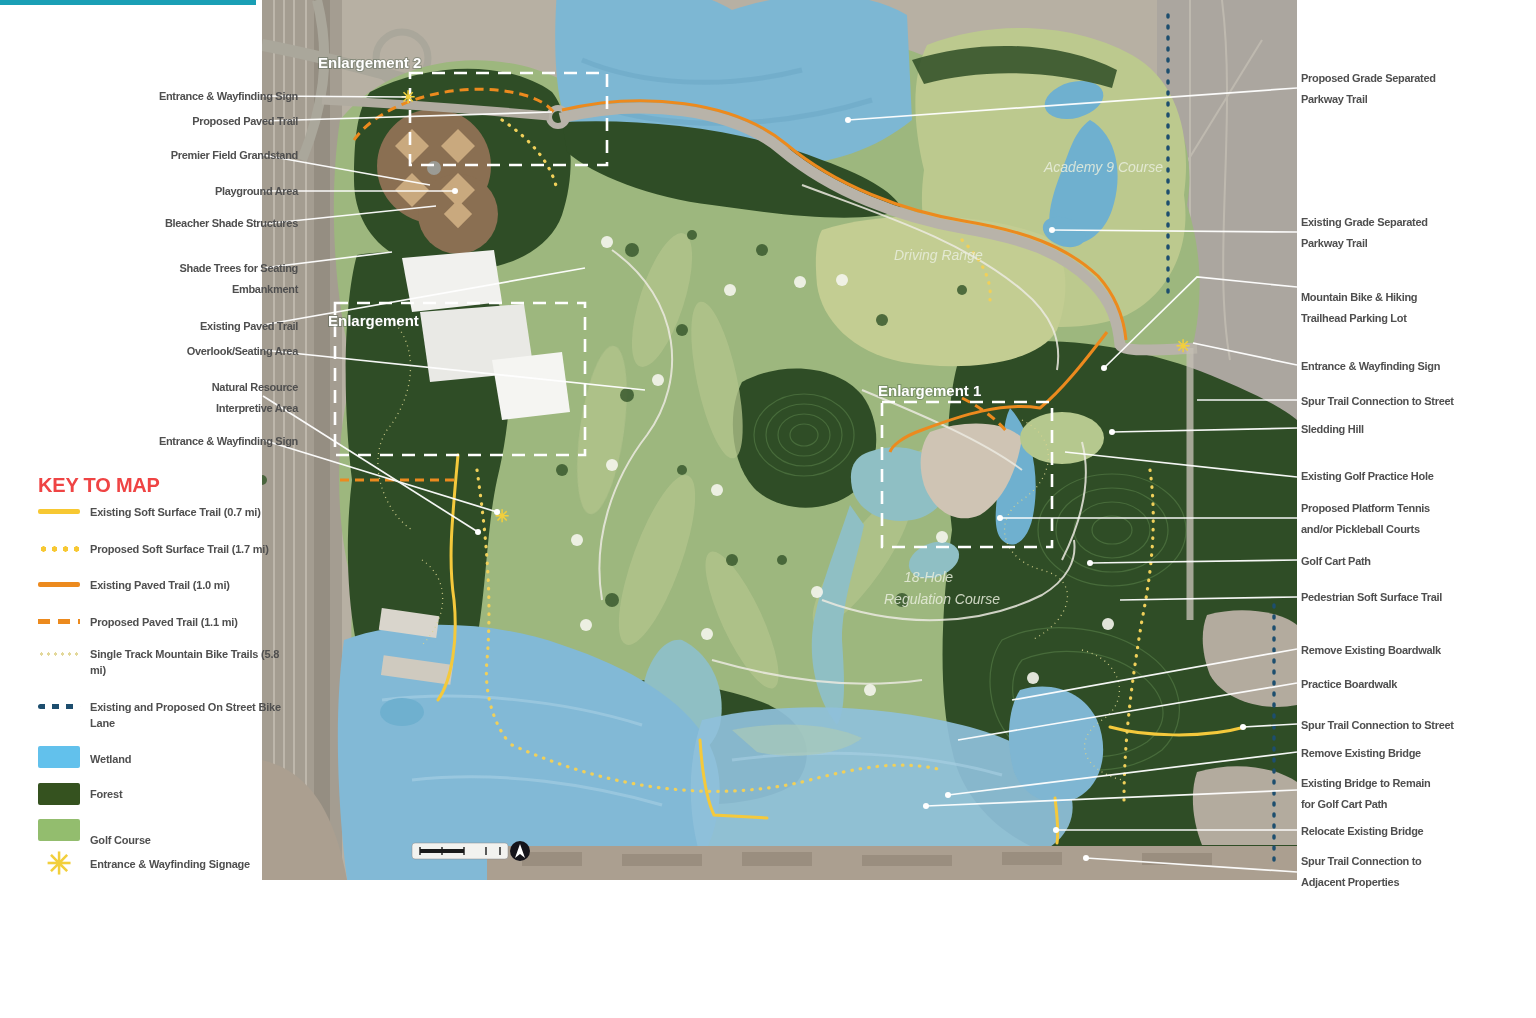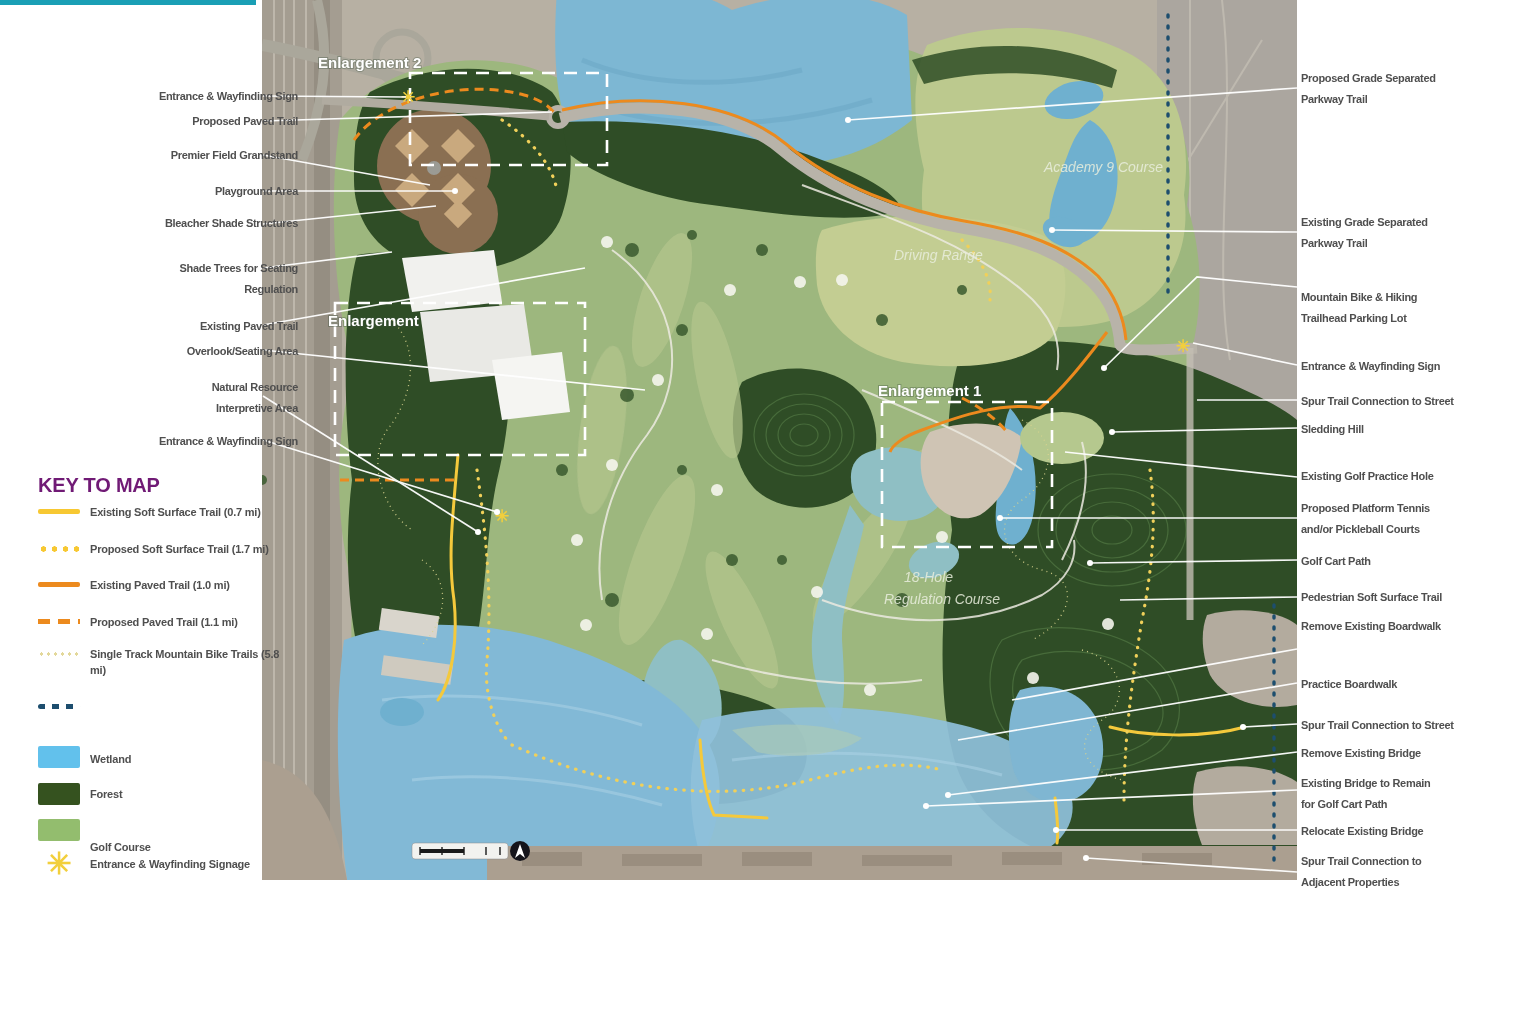--- a/index.html
+++ b/index.html
@@ -14,21 +14,21 @@
   #leaders{position:absolute;left:0;top:0;width:1536px;height:880px;pointer-events:none;}
 
   
   .lbl{position:absolute;color:#4f4f4f;font-weight:600;font-size:11px;line-height:21px;letter-spacing:-.3px;}
   .lbl .ln{white-space:nowrap;}
   #left-labels .lbl{right:1278px;text-align:right;width:250px;}
   #right-labels .lbl{left:1301px;text-align:left;width:235px;overflow:hidden;}
 
   
   #key{position:absolute;left:38px;top:474px;width:250px;}
-  #key-title{color:#701a75;font-size:20px;font-weight:700;letter-spacing:-.2px;margin:0 0 10px 0;}
+  #key-title{color:#ef4444;font-size:20px;font-weight:700;letter-spacing:-.2px;margin:0 0 10px 0;}
   .key-item{position:absolute;left:0;display:flex;align-items:flex-start;}
   .key-sym{width:42px;flex:0 0 42px;margin-right:10px;position:relative;}
   .key-lab{color:#4f4f4f;font-size:11px;font-weight:600;line-height:16px;letter-spacing:-.2px;}
   .sym-line{height:5px;border-radius:2px;margin-top:5px;}
   .s-yellow-solid{background:#f7c832;}
   .s-yellow-dot{height:6px;background-image:radial-gradient(circle,#f7c832 2.6px,rgba(0,0,0,0) 2.8px);background-size:11px 6px;background-repeat:repeat-x;}
   .s-orange-solid{background:#ec8a1e;}
   .s-orange-dash{height:5px;background-image:repeating-linear-gradient(90deg,#ec8a1e 0 12px,rgba(0,0,0,0) 12px 20px);}
   .s-track-dot{height:4px;background-image:radial-gradient(circle,#e3d89a 1.6px,rgba(0,0,0,0) 1.8px);background-size:7px 4px;background-repeat:repeat-x;margin-top:6px;}
   .s-bike-dash{height:5px;background-image:repeating-linear-gradient(90deg,#1d4e6e 0 7px,rgba(0,0,0,0) 7px 14px);border-radius:3px;}
@@ -379,21 +379,21 @@
         <div class="ln">Premier Field Grandstand</div>
       </div>
     <div class="lbl" style="top:181px">
         <div class="ln">Playground Area</div>
       </div>
     <div class="lbl" style="top:213px">
         <div class="ln">Bleacher Shade Structures</div>
       </div>
     <div class="lbl" style="top:258px">
         <div class="ln">Shade Trees for Seating</div>
-        <div class="ln">Regulation</div>
+        <div class="ln">Embankment</div>
       </div>
     <div class="lbl" style="top:316px">
         <div class="ln">Existing Paved Trail</div>
       </div>
     <div class="lbl" style="top:341px">
         <div class="ln">Overlook/Seating Area</div>
       </div>
     <div class="lbl" style="top:377px">
         <div class="ln">Natural Resource</div>
         <div class="ln">Interpretive Area</div>
@@ -431,21 +431,21 @@
     <div class="lbl" style="top:498px">
         <div class="ln">Proposed Platform Tennis</div>
         <div class="ln">and/or Pickleball Courts</div>
       </div>
     <div class="lbl" style="top:551px">
         <div class="ln">Golf Cart Path</div>
       </div>
     <div class="lbl" style="top:587px">
         <div class="ln">Pedestrian Soft Surface Trail</div>
       </div>
-    <div class="lbl" style="top:616px">
+    <div class="lbl" style="top:640px">
         <div class="ln">Remove Existing Boardwalk</div>
       </div>
     <div class="lbl" style="top:674px">
         <div class="ln">Practice Boardwalk</div>
       </div>
     <div class="lbl" style="top:715px">
         <div class="ln">Spur Trail Connection to Street</div>
       </div>
     <div class="lbl" style="top:743px">
         <div class="ln">Remove Existing Bridge</div>
@@ -481,32 +481,33 @@
     <div class="key-item" style="top:140px">
       <span class="key-sym s-orange-dash" style="margin-top:5px"></span>
       <span class="key-lab">Proposed Paved Trail (1.1 mi)</span>
     </div>
     <div class="key-item" style="top:172px">
       <span class="key-sym s-track-dot"></span>
       <span class="key-lab">Single Track Mountain Bike Trails (5.8 mi)</span>
     </div>
     <div class="key-item" style="top:225px">
       <span class="key-sym s-bike-dash" style="margin-top:5px"></span>
+      <span class="key-lab">Existing and Proposed On Street Bike Lane</span>
     </div>
     <div class="key-item" style="top:274px">
       <span class="key-sym sym-swatch sw-wetland"></span>
       <span class="key-lab" style="margin-top:3px">Wetland</span>
     </div>
     <div class="key-item" style="top:311px">
       <span class="key-sym sym-swatch sw-forest"></span>
       <span class="key-lab" style="margin-top:1px">Forest</span>
     </div>
     <div class="key-item" style="top:347px">
       <span class="key-sym sym-swatch sw-golf"></span>
-      <span class="key-lab" style="margin-top:18px">Golf Course</span>
+      <span class="key-lab" style="margin-top:11px">Golf Course</span>
     </div>
     <div class="key-item" style="top:382px">
       <span class="key-sym sym-star">✳</span>
       <span class="key-lab" style="">Entrance &amp; Wayfinding Signage</span>
     </div>
   </div>
 
 </div>
 
 </body></html>

